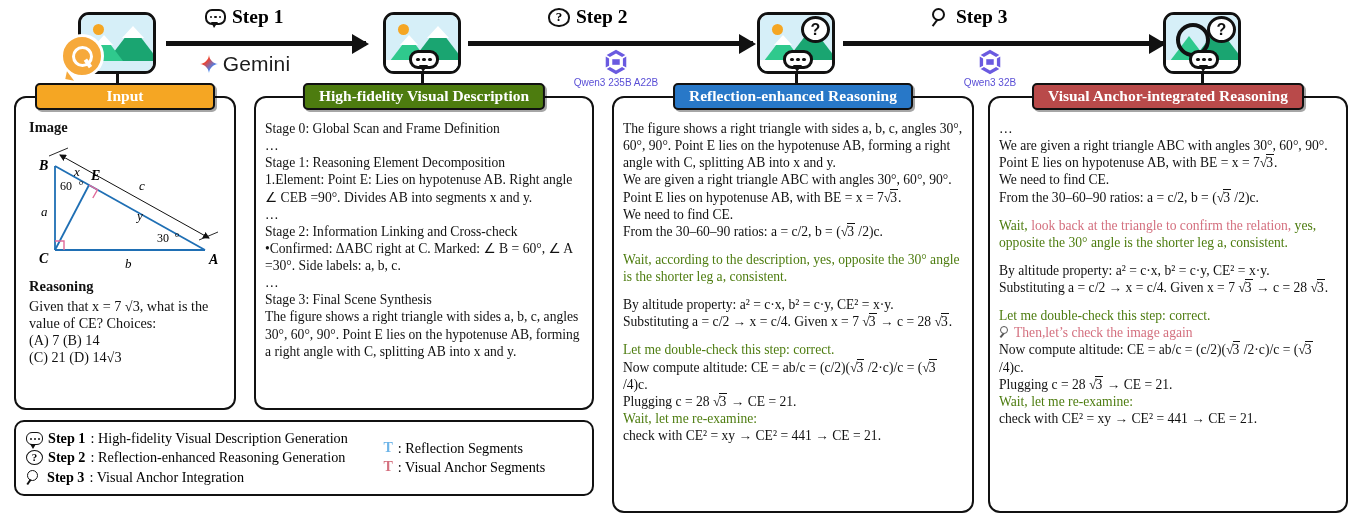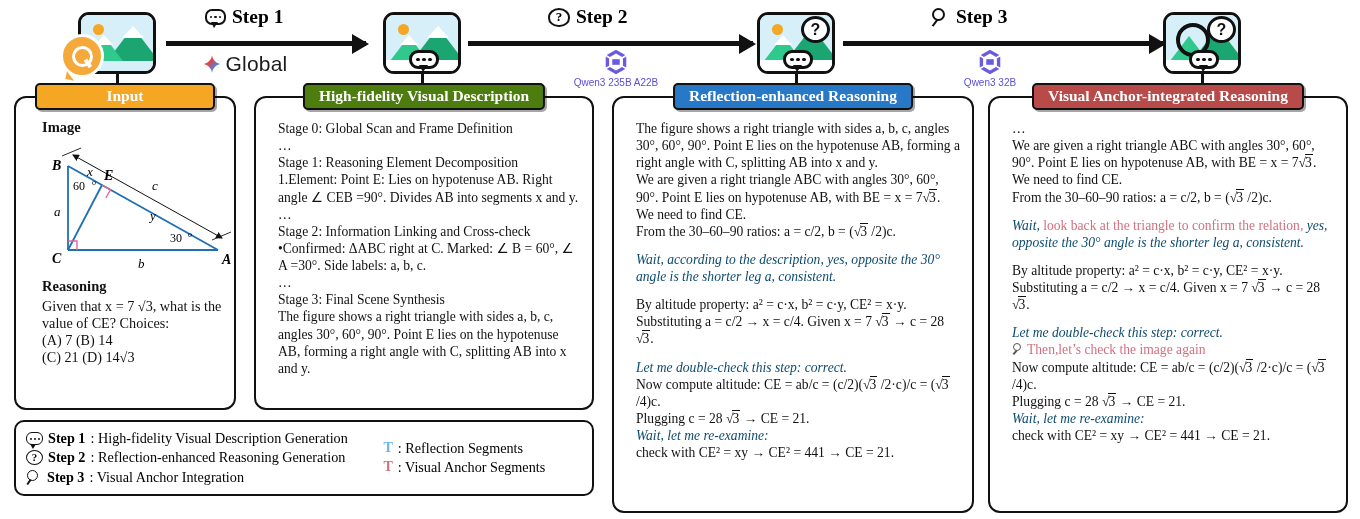--- a/index.html
+++ b/index.html
@@ -161,26 +161,26 @@
     box-shadow: 2px 2px 0 rgba(0,0,0,.35);
     font-family: "Liberation Serif", serif;
   }
   .stem { position: absolute; width: 2.5px; background: #111; left: 50%; }
   .stem-dot {
     position: absolute; width: 7px; height: 7px; border-radius: 50%;
     background: #111; left: 50%; transform: translateX(-50%);
   }
 
   .panel-body {
-    padding: 22px 9px 6px 22px;
+    padding: 22px 9px 6px 9px;
     font-size: 13.6px; line-height: 1.26; color: #111;
     font-family: "Liberation Serif", serif;
   }
   .panel-body p { margin: 0; }
-  .blue { color: #0c4a6e; font-style: italic; }
+  .blue { color: #4d7c0f; }
   .red  { color: #d4707f; }
   .gap { height: 11px; }
   .ell { letter-spacing: 1.5px; }
 
   .sqrt { white-space: nowrap; }
   .sqrt > span { border-top: 1px solid #111; padding: 0 1px 0 0; margin-left: -1px; }
 
   
   .lbl-image { font-weight: bold; font-size: 14.5px; margin: 0 0 2px 4px; }
   .lbl-question { font-weight: bold; font-size: 14.5px; margin: 0 0 2px 4px; }
@@ -229,21 +229,21 @@
         <defs>
             <linearGradient id="gg" x1="0" y1="0" x2="1" y2="1">
           <stop offset="0%" stop-color="#F9A825"></stop>
               <stop offset="35%" stop-color="#EA4335"></stop>
           <stop offset="70%" stop-color="#4285F4"></stop>
               <stop offset="100%" stop-color="#34A853"></stop>
         </linearGradient>
           </defs>
         <path d="M10 0 C10.6 5.4 14.6 9.4 20 10 C14.6 10.6 10.6 14.6 10 20 C9.4 14.6 5.4 10.6 0 10 C5.4 9.4 9.4 5.4 10 0 Z" fill="url(#gg)"></path>
       </svg>
-      <span class="gemini-txt">Global</span>
+      <span class="gemini-txt">Gemini</span>
     </div>
   </div>
 
   <div class="node-img" style="left:383px; top:12px;">
     <div class="sky"></div>
     <div class="sun"></div>
     <div class="mtn-back"></div>
     <div class="mtn-front"></div>
     <div class="snow1"></div>
     <div class="snow2"></div>

